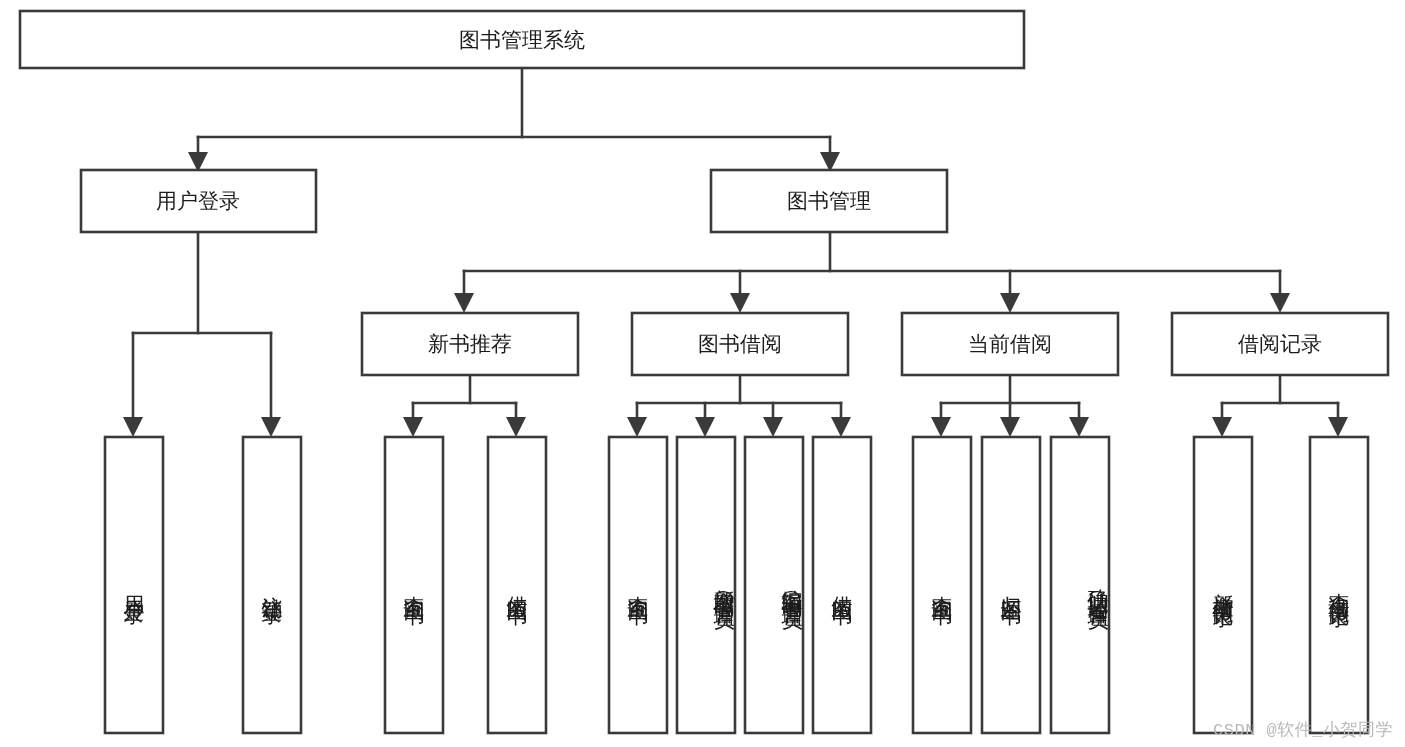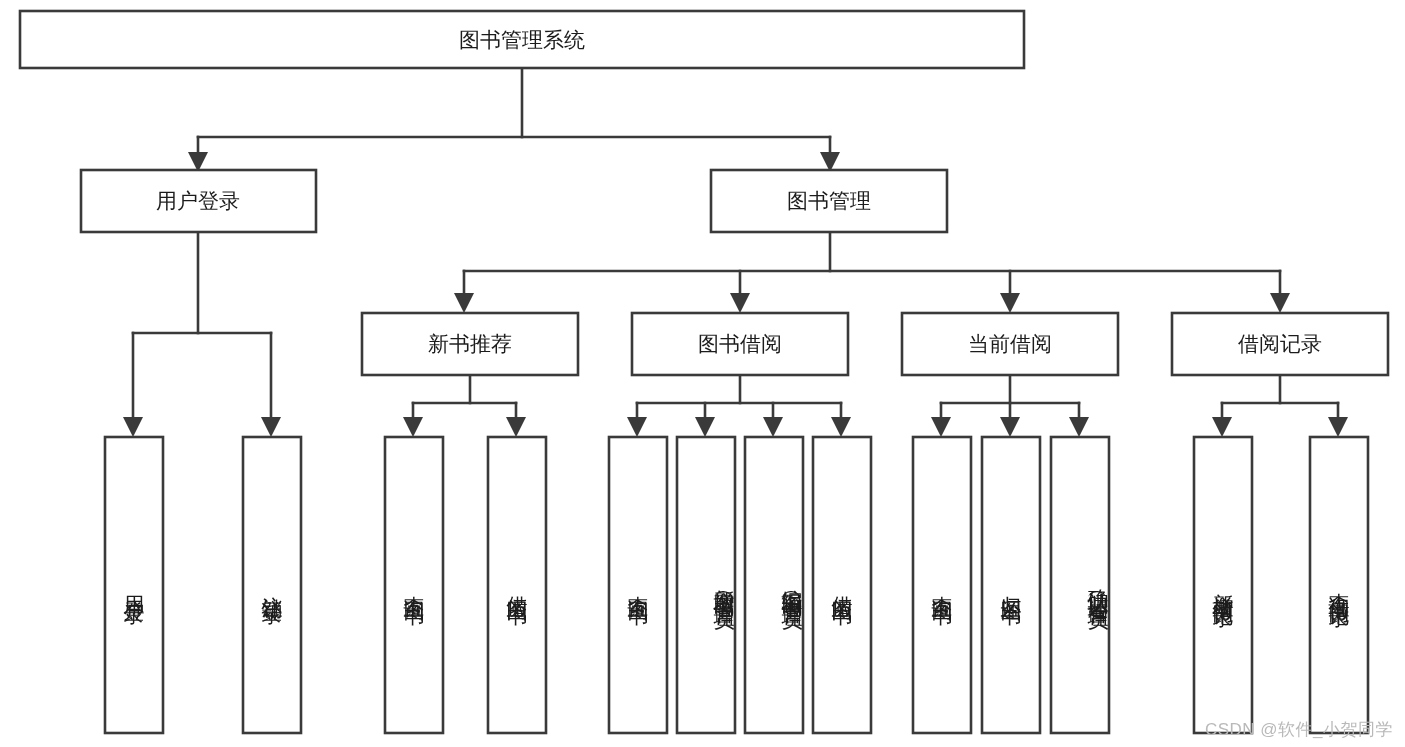--- a/index.html
+++ b/index.html
@@ -60,21 +60,21 @@
     line-height: 1.05;
     color: #1c1c1c;
     letter-spacing: 3px;
     white-space: nowrap;
     pointer-events: none;
   }
   .watermark {
     position: absolute;
     right: 12px;
     bottom: 6px;
-    font-family: Liberation Sans, sans-serif;
+    font-family: Liberation Mono, monospace;
     font-size: 17px;
     color: #b9b9b9;
     letter-spacing: 0.5px;
     white-space: nowrap;
   }
 </style>
 </head>
 <body>
 
 <div id="diagram-root">

